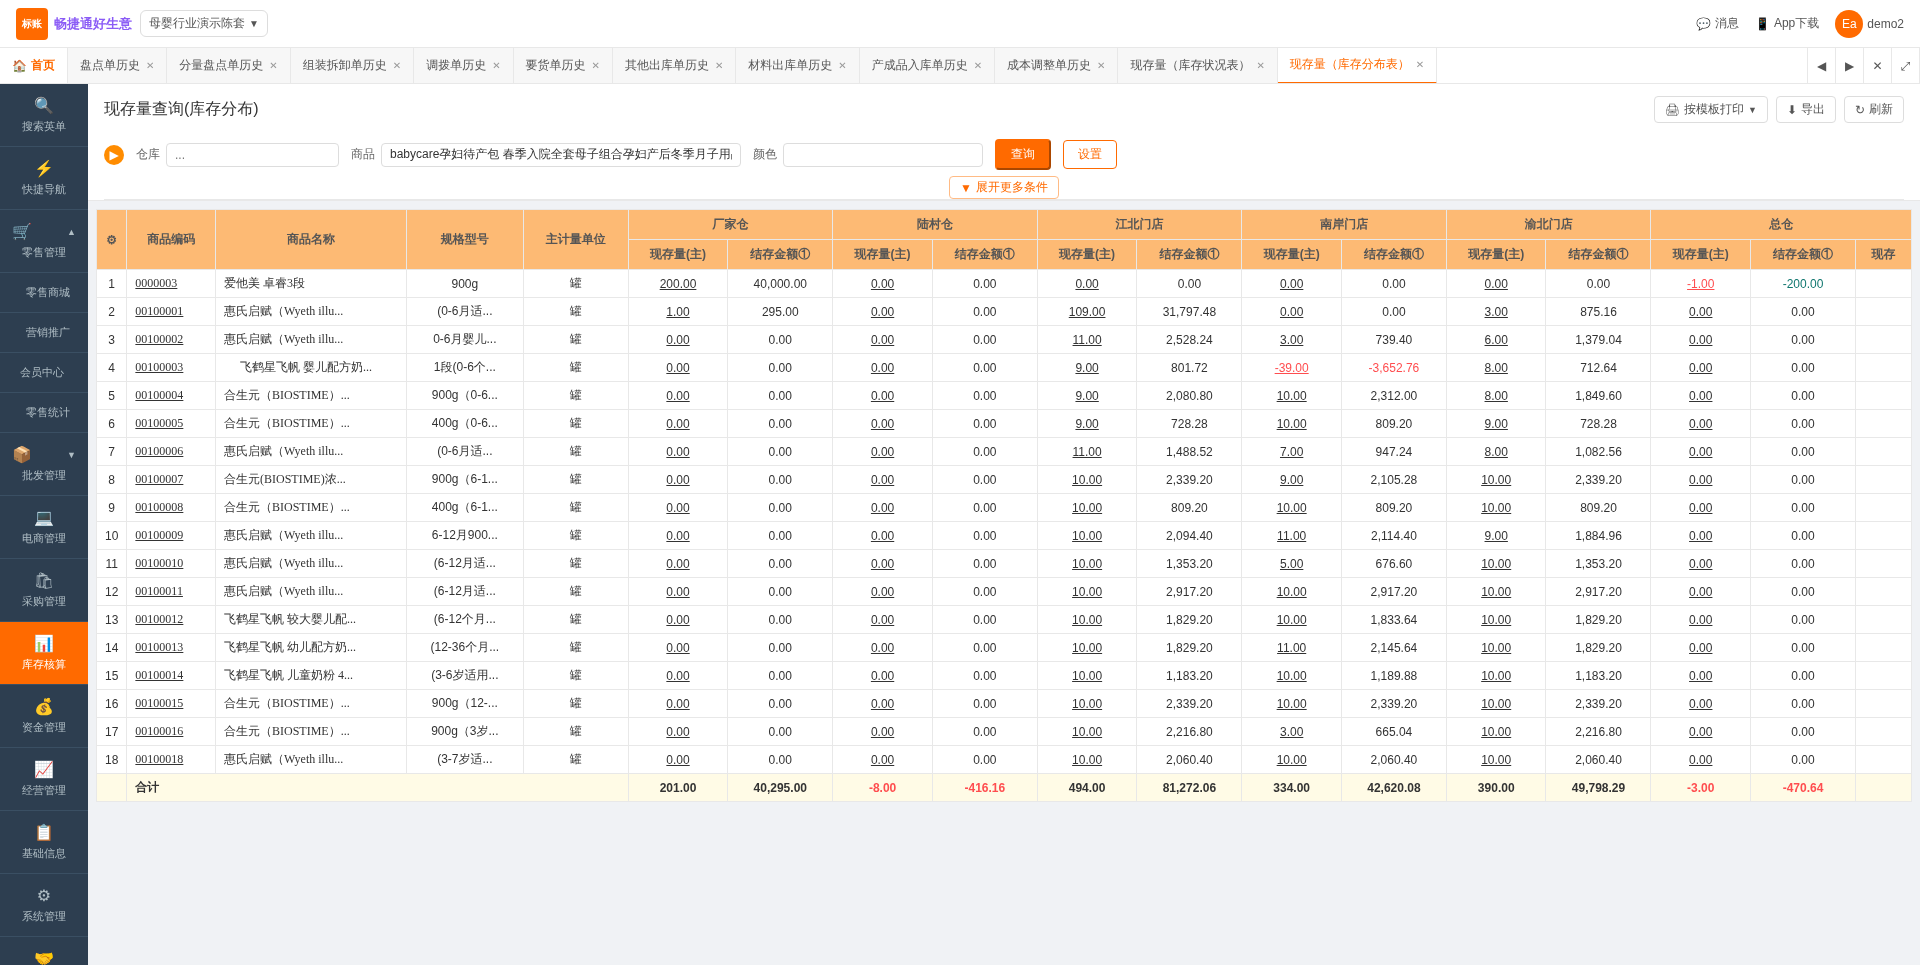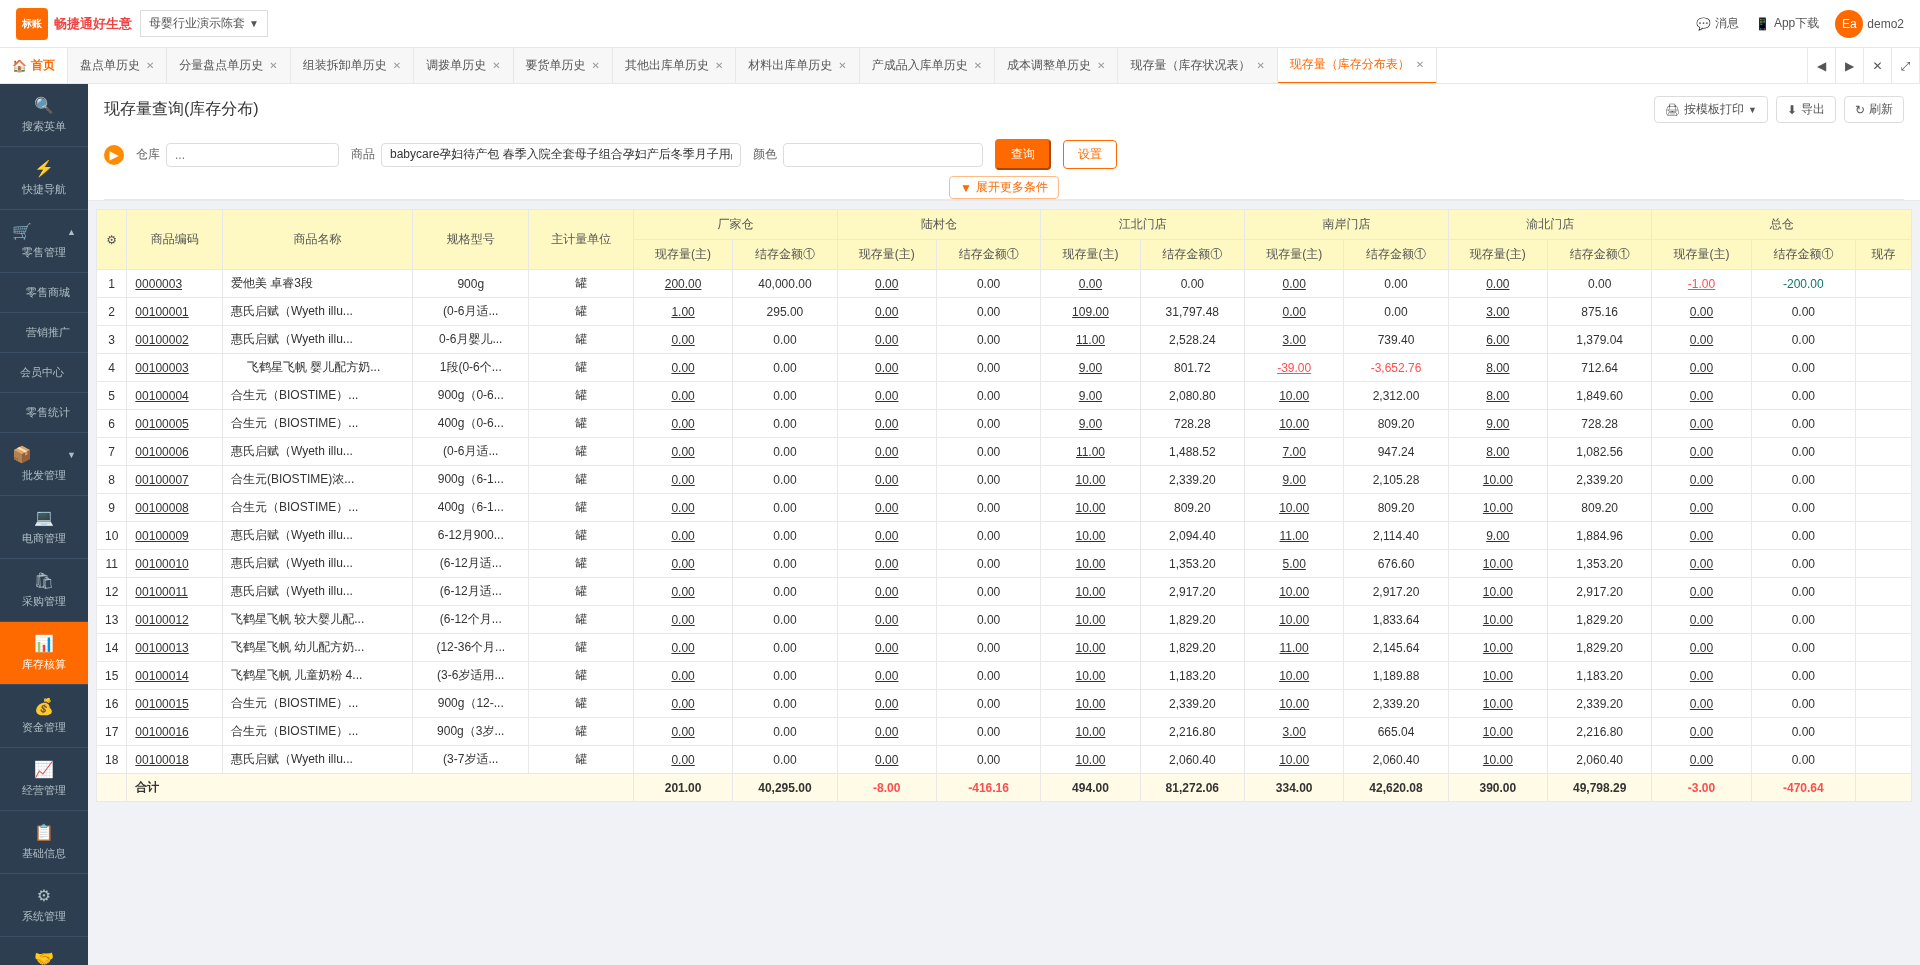--- a/index.html
+++ b/index.html
@@ -7,21 +7,21 @@
 
     
     .top-bar {
       display: flex; align-items: center; justify-content: space-between;
       background: #fff; height: 48px; padding: 0 16px;
       border-bottom: 1px solid #e8e8e8; position: relative; z-index: 10;
     }
     .top-bar-left { display: flex; align-items: center; gap: 8px; }
     .logo-area { display: flex; align-items: center; gap: 6px; }
     .logo-icon { width: 32px; height: 32px; background: #ff6a00; border-radius: 4px; display: flex; align-items: center; justify-content: center; color: #fff; font-size: 10px; font-weight: bold; }
-    .store-select { display: flex; align-items: center; gap: 4px; border: 1px solid #ddd; border-radius: 0; padding: 4px 8px; cursor: pointer; font-size: 12px; color: #555; }
+    .store-select { display: flex; align-items: center; gap: 4px; border: 1px solid #ddd; border-radius: 6px; padding: 4px 8px; cursor: pointer; font-size: 12px; color: #555; }
     .top-bar-right { display: flex; align-items: center; gap: 16px; }
     .top-bar-btn { display: flex; align-items: center; gap: 4px; cursor: pointer; color: #555; font-size: 12px; }
     .avatar { width: 28px; height: 28px; border-radius: 50%; background: #ff6a00; display: flex; align-items: center; justify-content: center; color: #fff; font-size: 12px; }
 
     
     .nav-tabs {
       display: flex; align-items: center; background: #fff;
       border-bottom: 1px solid #e8e8e8; height: 36px; overflow: hidden;
     }
     .nav-tab {
@@ -80,53 +80,53 @@
       font-size: 12px; color: #333; background: #fff; min-width: 80px;
     }
     .filter-input-wide { min-width: 360px; }
     .filter-input-color { min-width: 200px; }
     .orange-arrow { background: #ff8c00; color: #fff; border: none; border-radius: 50%; width: 20px; height: 20px; display: flex; align-items: center; justify-content: center; cursor: pointer; font-size: 12px; flex-shrink: 0; }
 
     
     .table-container { flex: 1; overflow: auto; padding: 8px; }
     .data-table { width: 100%; border-collapse: collapse; background: #fff; font-size: 12px; }
     .data-table th {
-      background: #fef9c3; border: 1px solid #e8e8e8; padding: 6px 8px;
-      text-align: center; font-weight: normal; color: #555; white-space: nowrap;
+      background: #fdba74; border: 1px solid #e8e8e8; padding: 6px 8px;
+      text-align: center; font-weight: bold; color: #555; white-space: nowrap;
       position: sticky; top: 0; z-index: 2;
     }
     .data-table td {
       border: 1px solid #e8e8e8; padding: 5px 8px;
       text-align: center; color: #333; white-space: nowrap;
     }
     .data-table tr.summary td { background: #fffbe6; font-weight: bold; }
     .data-table td.num { text-decoration: underline; cursor: pointer; color: #333; }
     .data-table td.neg { color: #ff4d4f; text-decoration: underline; }
-    .data-table td.left { text-align: left; }
+    .data-table td.left { text-align: left; font-family: Liberation Serif, serif; }
     .col-header-group { background: #f0f0f0; }
     .th-warehouse { background: #e6f7ff; }
     .th-jiangbei { background: #f6ffed; }
     .th-nanan { background: #fff7e6; }
     .th-yubeimen { background: #f9f0ff; }
     .th-total { background: #e6fffb; }
 
     
     .expand-row { display: flex; align-items: center; justify-content: center; margin-top: 6px; }
     .expand-btn { display: flex; align-items: center; gap: 4px; color: #ff6a00; cursor: pointer; font-size: 12px; border: 1px solid #ffbb85; border-radius: 4px; padding: 2px 10px; background: #fff; }
   </style>
 </head>
 <body>
 
 <div class="top-bar">
   <div class="top-bar-left">
     <div class="logo-area">
       <div class="logo-icon">
         <span>标账</span>
       </div>
-      <span style="font-size:13px;color:#ef4444;font-weight:bold;">畅捷通好生意</span>
+      <span style="font-size:13px;color:#8b5cf6;font-weight:bold;">畅捷通好生意</span>
     </div>
     <div class="store-select">
       <span>母婴行业演示陈套</span>
       <span style="font-size:10px;">▼</span>
     </div>
   </div>
   <div class="top-bar-right">
     <div class="top-bar-btn">
       <span>💬</span>
       <span>消息</span>

